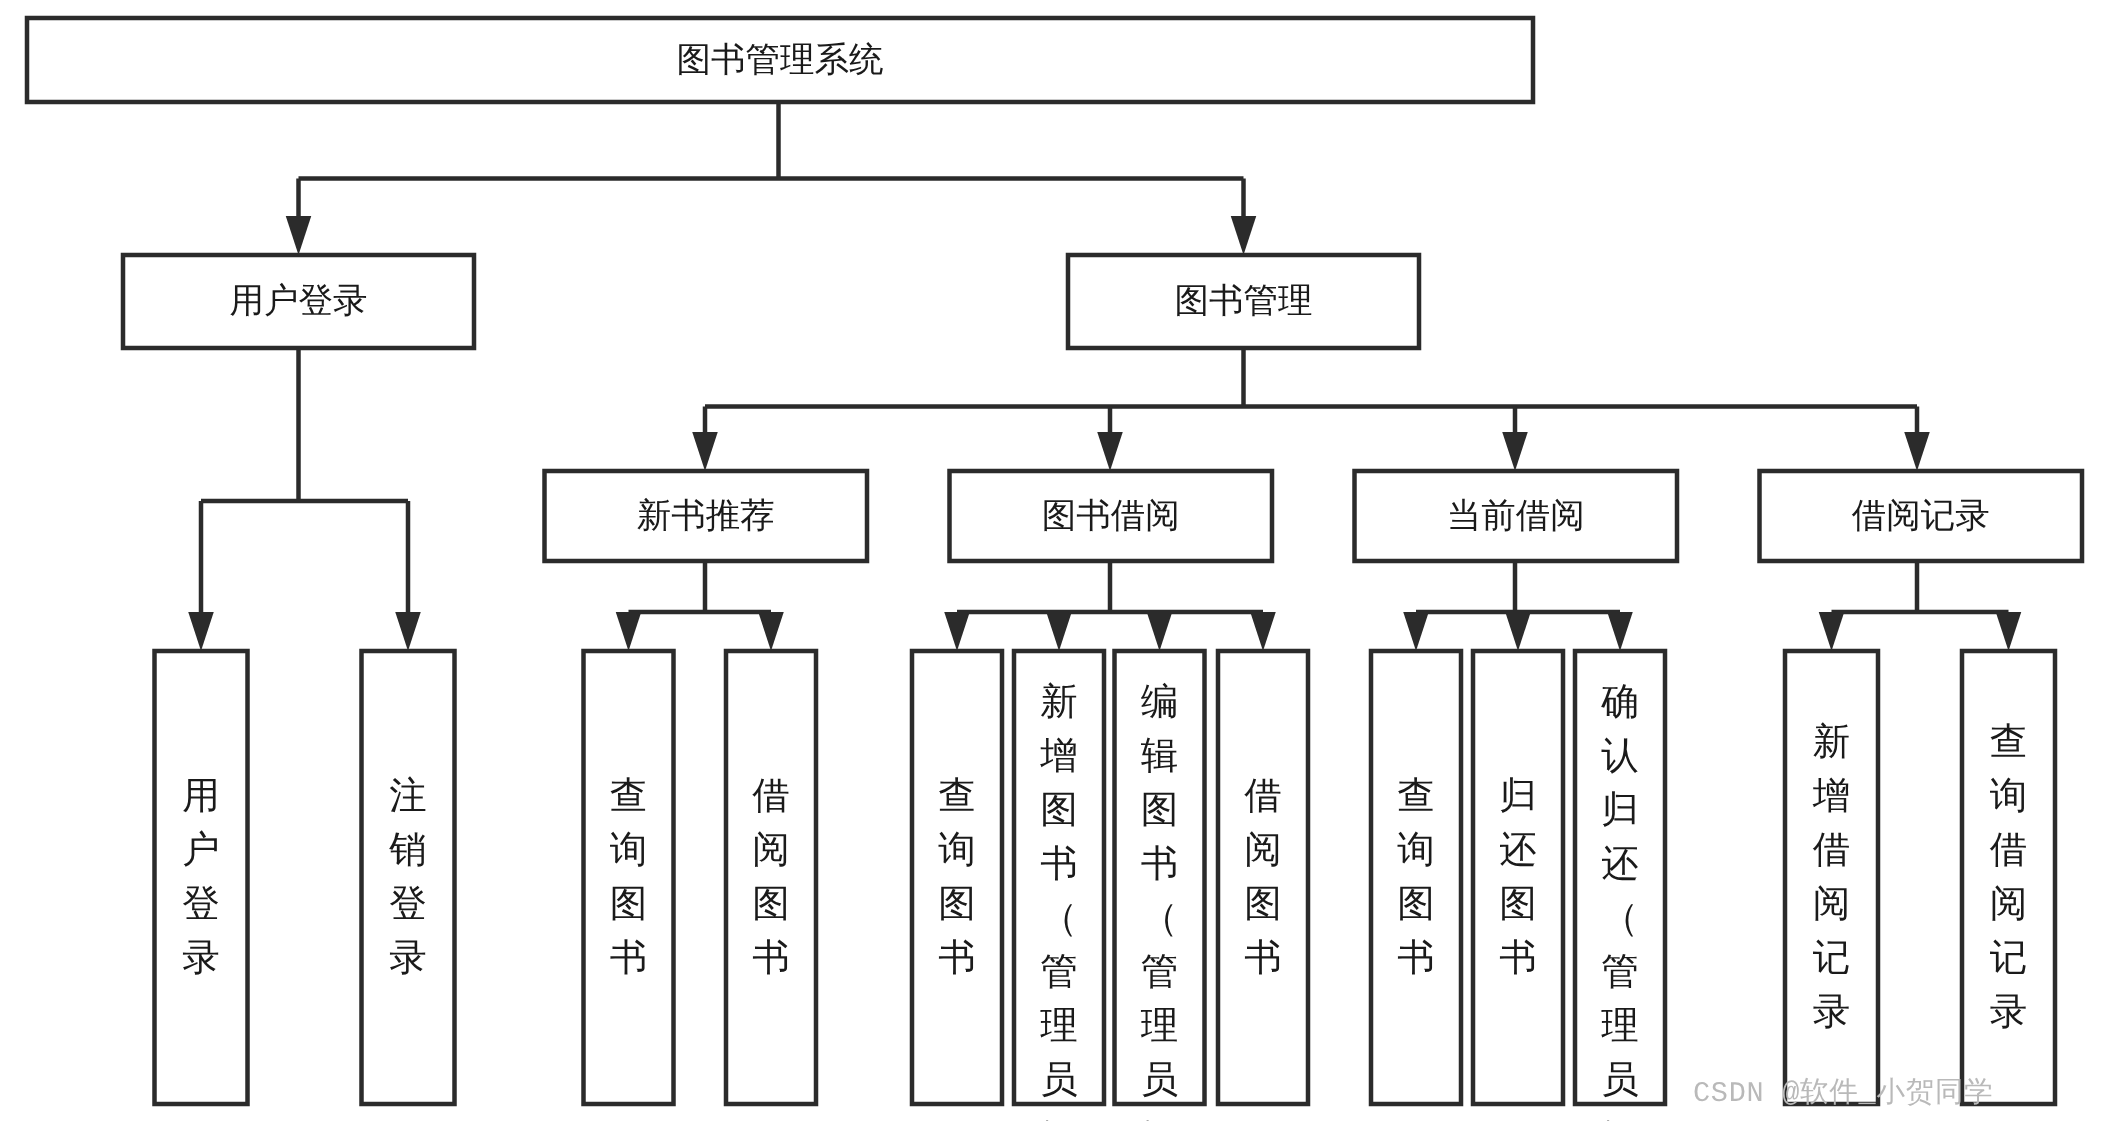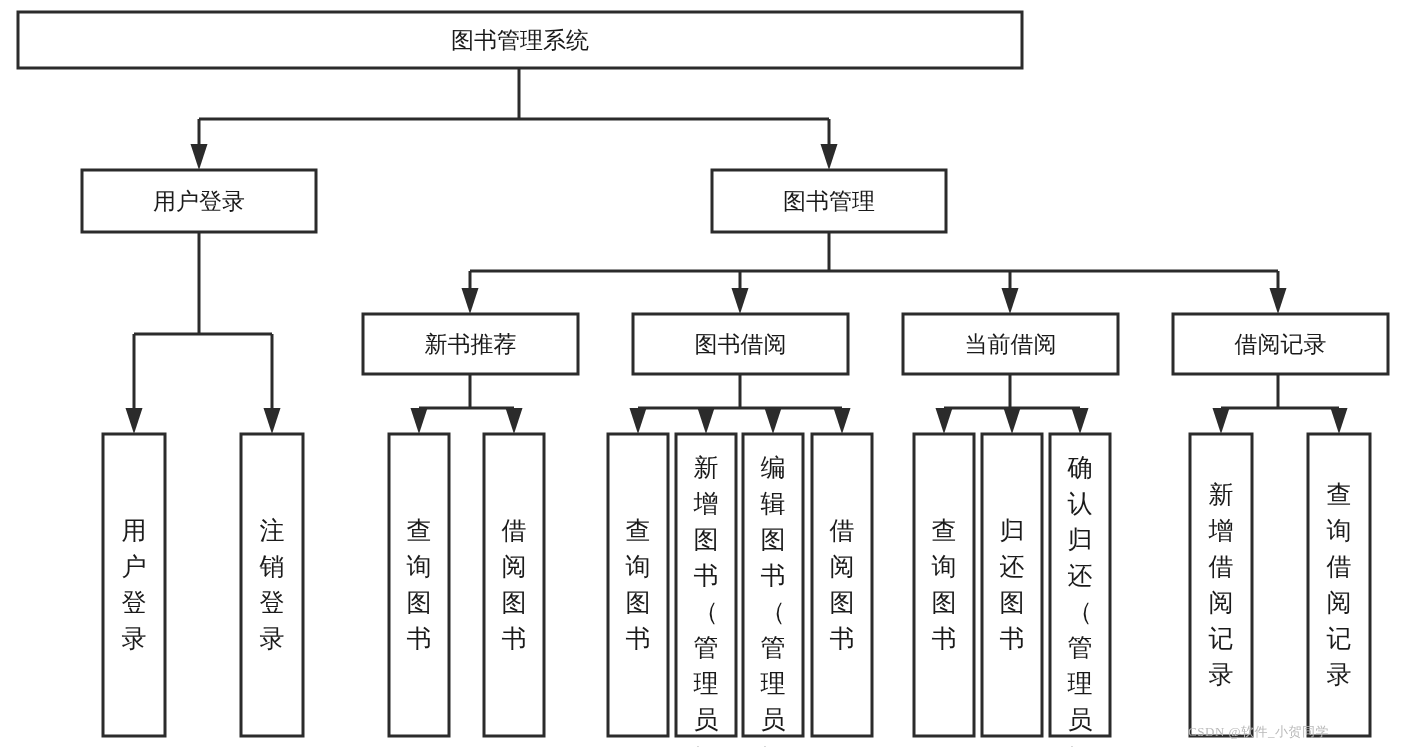--- a/index.html
+++ b/index.html
@@ -51,22 +51,22 @@
     fill: none;
   }
   .arrow-head {
     fill: #2b2b2b;
     stroke: none;
   }
   .watermark {
     position: absolute;
     right: 8px;
     bottom: 6px;
-    font-family: Liberation Serif, serif;
-    font-size: 13px;
+    font-family: Liberation Mono, monospace;
+    font-size: 19px;
     color: #b9b9b9;
     white-space: nowrap;
     letter-spacing: 0.5px;
     pointer-events: none;
   }
 </style>
 </head>
 <body>
 
 <div id="diagram-root">

